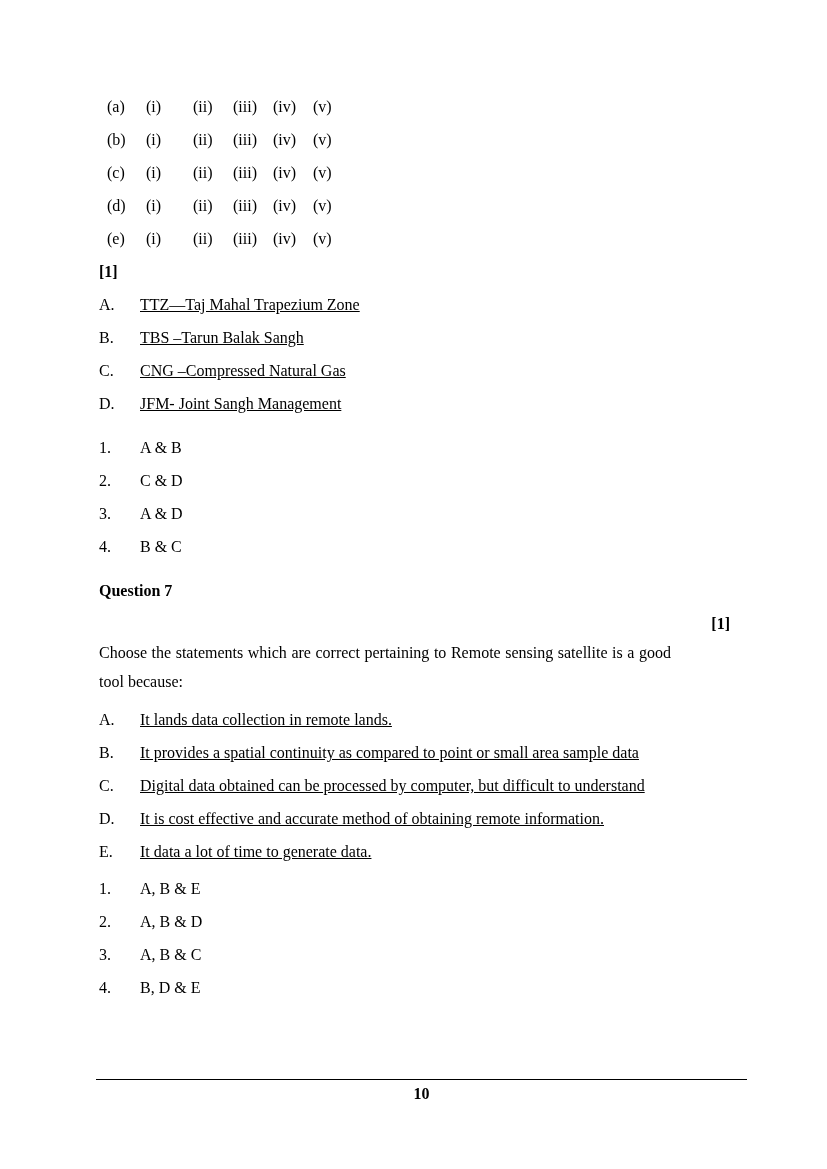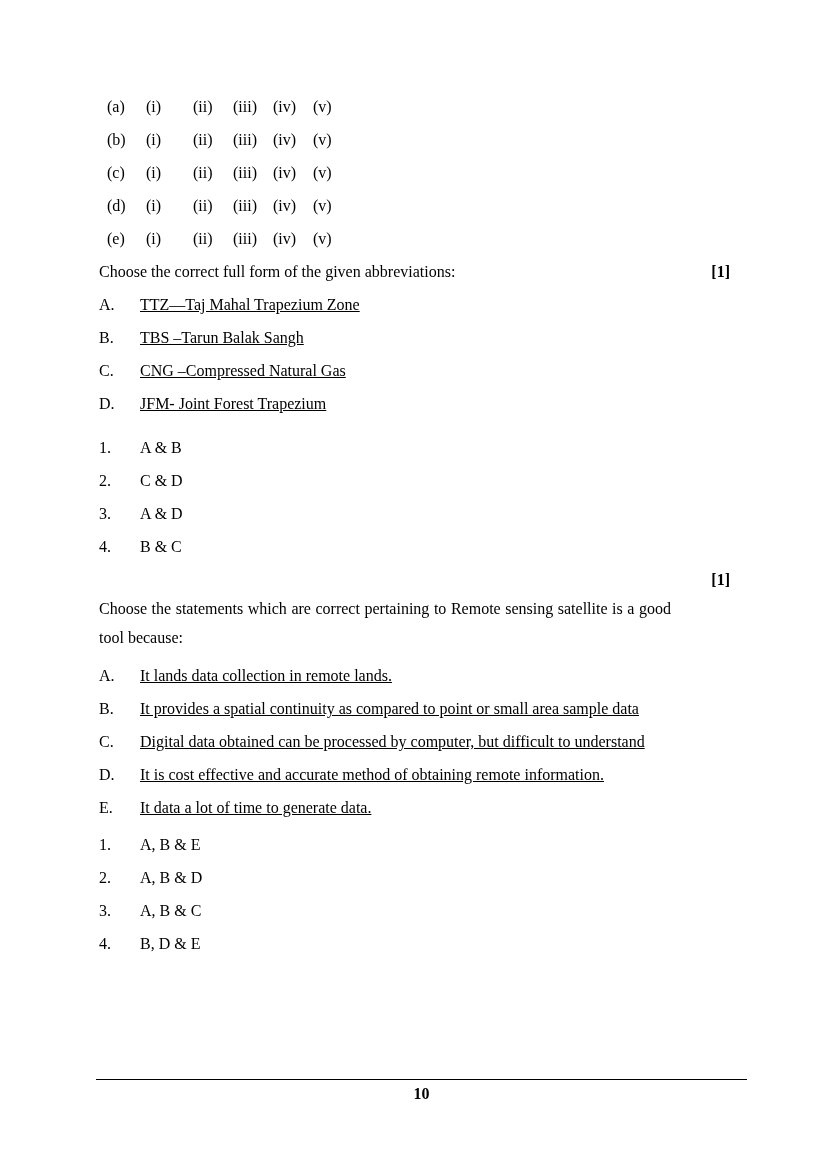--- a/index.html
+++ b/index.html
@@ -99,40 +99,39 @@
         <span class="m-cell-2">(ii)</span>
         <span class="m-cell-3">(iii)</span>
         <span class="m-cell-4">(iv)</span>
         <span class="m-cell-5">(v)</span>
       </div>
     </div>
 
     <div>
 
       <div class="prompt-row">
-        <span class="prompt-text">Choose the correct full form of the given abbreviations:</span>
         <span class="marks">[1]</span>
       </div>
 
       <div>
         <div class="stmt-row">
           <span class="stmt-label">A.</span>
           <span class="stmt-text">TTZ—Taj Mahal Trapezium Zone</span>
         </div>
         <div class="stmt-row">
           <span class="stmt-label">B.</span>
           <span class="stmt-text">TBS –Tarun Balak Sangh</span>
         </div>
         <div class="stmt-row">
           <span class="stmt-label">C.</span>
           <span class="stmt-text">CNG –Compressed Natural Gas</span>
         </div>
         <div class="stmt-row">
           <span class="stmt-label">D.</span>
-          <span class="stmt-text">JFM- Joint Forest Trapezium</span>
+          <span class="stmt-text">JFM- Joint Sangh Management</span>
         </div>
       </div>
 
       <div class="choices">
         <div class="choice-row">
           <span class="choice-label">1.</span>
           <span>A &amp; B</span>
         </div>
         <div class="choice-row">
           <span class="choice-label">2.</span>
@@ -143,20 +142,21 @@
           <span>A &amp; D</span>
         </div>
         <div class="choice-row">
           <span class="choice-label">4.</span>
           <span>B &amp; C</span>
         </div>
       </div>
     </div>
 
     <div>
+      <div class="q-heading">Question 7</div>
 
       <div class="prompt-row">
         <span class="prompt-text prompt-wrap">Choose the statements which are correct pertaining to Remote sensing satellite is a good tool because:</span>
         <span class="marks">[1]</span>
       </div>
 
       <div class="q7-statements">
         <div class="stmt-row">
           <span class="stmt-label">A.</span>
           <span class="stmt-text">It lands data collection in remote lands.</span>

